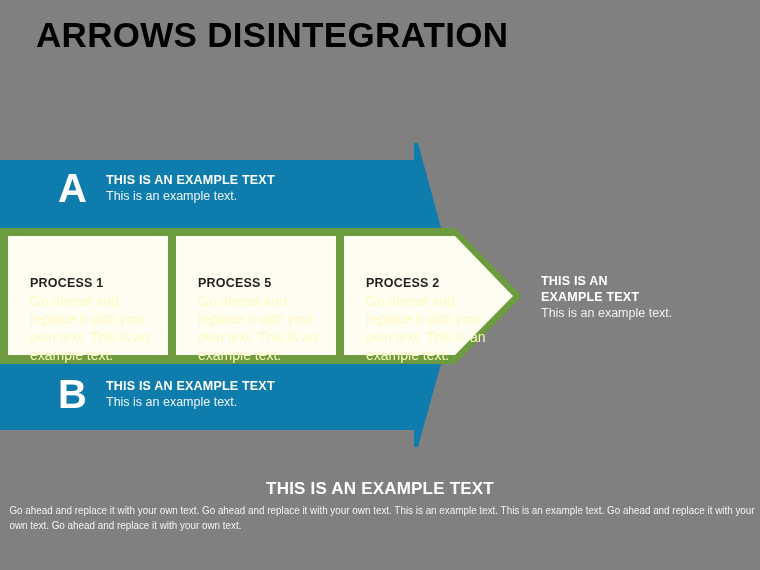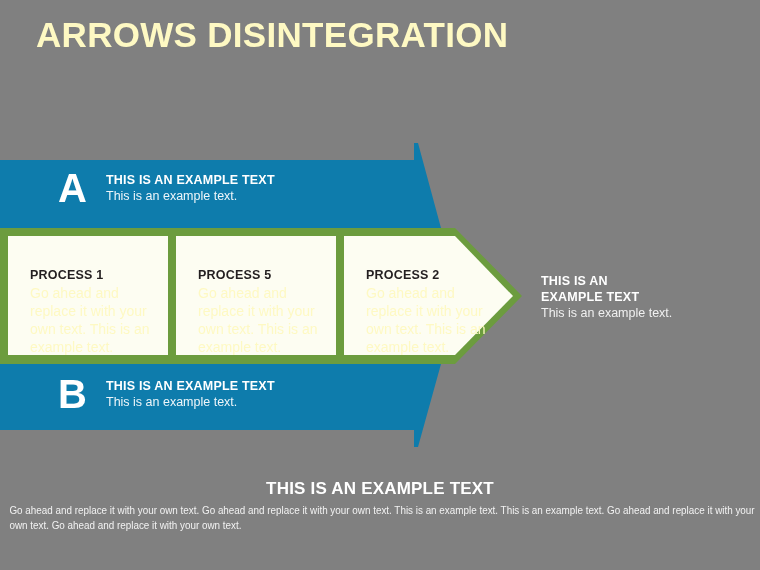--- a/index.html
+++ b/index.html
@@ -24,21 +24,21 @@
   }
 
   
   #title {
     position: absolute;
     left: 36px;
     top: 14px;
     width: 680px;
     font-size: 35px;
     font-weight: bold;
-    color: #fef9c3;
+    color: #000000;
     letter-spacing: 0.3px;
     line-height: 42px;
     white-space: nowrap;
   }
 
   
   #shapes {
     position: absolute;
     left: 0; top: 0;
     width: 760px;
@@ -86,21 +86,21 @@
   }
   .band-sub {
     font-size: 12.5px;
     color: #eef6fa;
     line-height: 17px;
   }
 
   
   .proc {
     position: absolute;
-    top: 236px;
+    top: 244px;
     height: 136px;
     padding: 31px 14px 0 22px;
     box-sizing: border-box;
   }
   #proc-0 { left: 8px;   width: 160px; }
   #proc-1 { left: 176px; width: 160px; }
   #proc-2 { left: 344px; width: 160px; }
   .proc-title {
     font-size: 12.5px;
     font-weight: bold;

